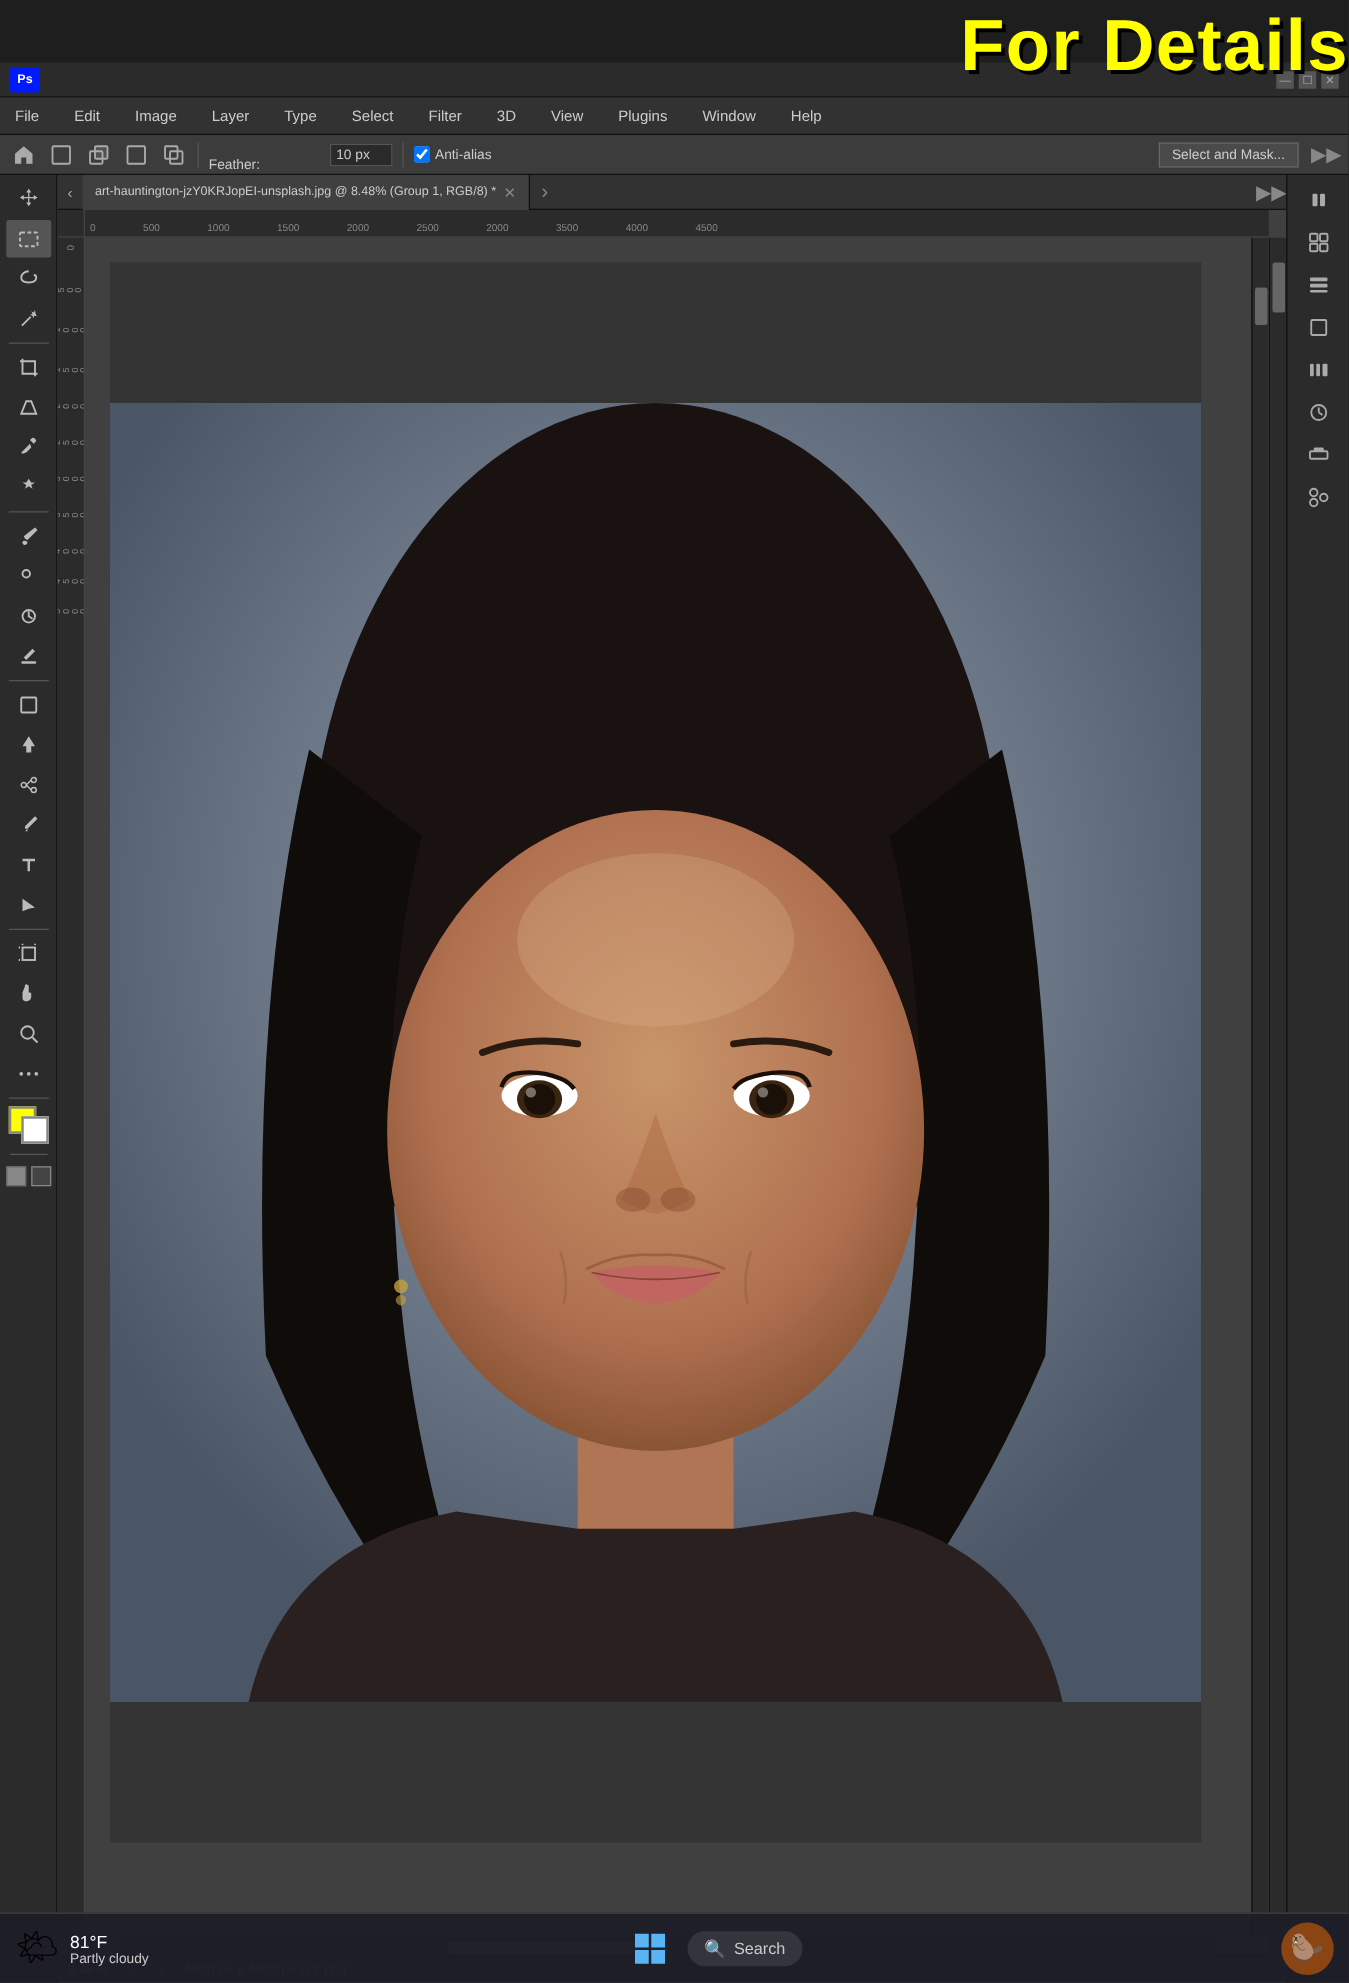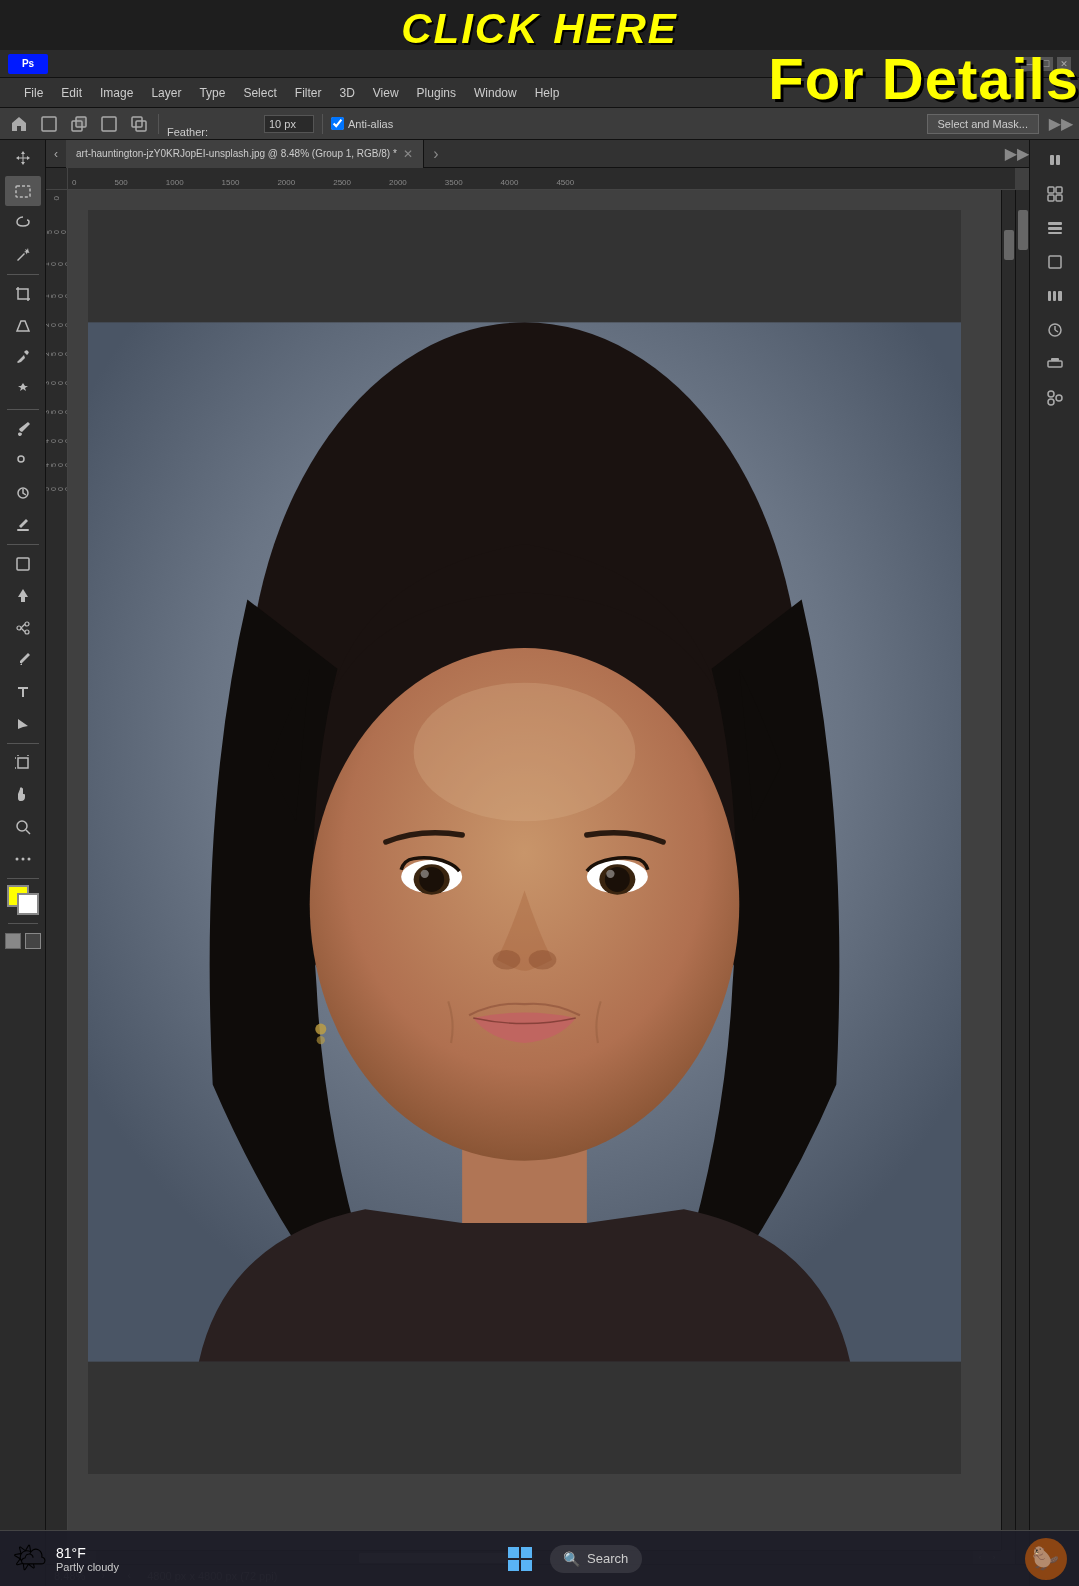--- a/index.html
+++ b/index.html
@@ -73,21 +73,21 @@
       justify-content: space-between;
       padding: 0 8px;
       border-bottom: 1px solid #111;
     }
     .title-bar-left {
       display: flex;
       align-items: center;
       gap: 6px;
     }
     .ps-logo {
-      width: 40px;
+      width: 24px;
       height: 20px;
       background: #001aff;
       border-radius: 2px;
       display: flex;
       align-items: center;
       justify-content: center;
       color: #fff;
       font-size: 10px;
       font-weight: 900;
     }
@@ -107,22 +107,22 @@
       color: #aaa;
       font-size: 9px;
     }
 
     
     .menu-bar {
       height: 30px;
       background: #323232;
       display: flex;
       align-items: center;
-      padding: 0 16px;
-      gap: 2px;
+      padding: 0 4px;
+      gap: 12px;
       border-bottom: 1px solid #111;
     }
     .menu-item {
       color: #ccc;
       font-size: 12px;
       padding: 4px 8px;
       cursor: pointer;
     }
 
     
@@ -451,21 +451,20 @@
       display: flex;
       align-items: center;
       justify-content: center;
       font-size: 22px;
     }
   </style>
 </head>
 <body>
 
 <div class="click-banner">
-  <div class="click-here-text">CLICK HERE</div>
   <div class="for-details-text">For Details</div>
 </div>
 
 <div class="select-mask-text">Select Mask and</div>
 
 <div class="ps-window">
 
   <div class="title-bar">
     <div class="title-bar-left">
       <div class="ps-logo">Ps</div>

